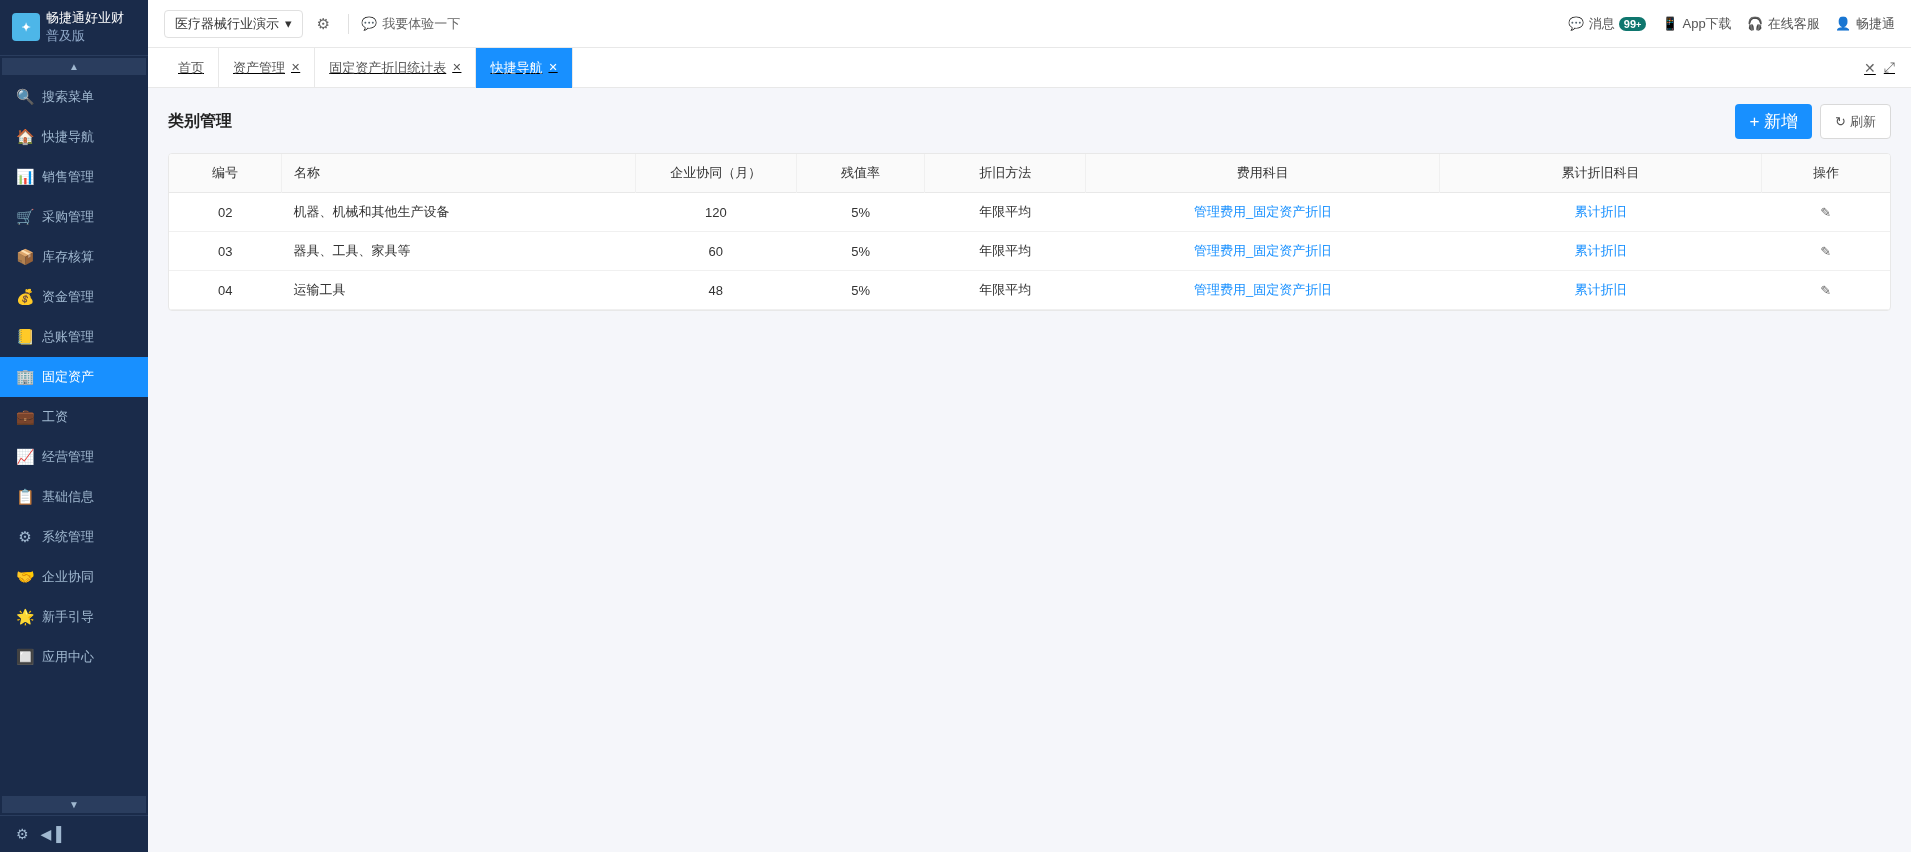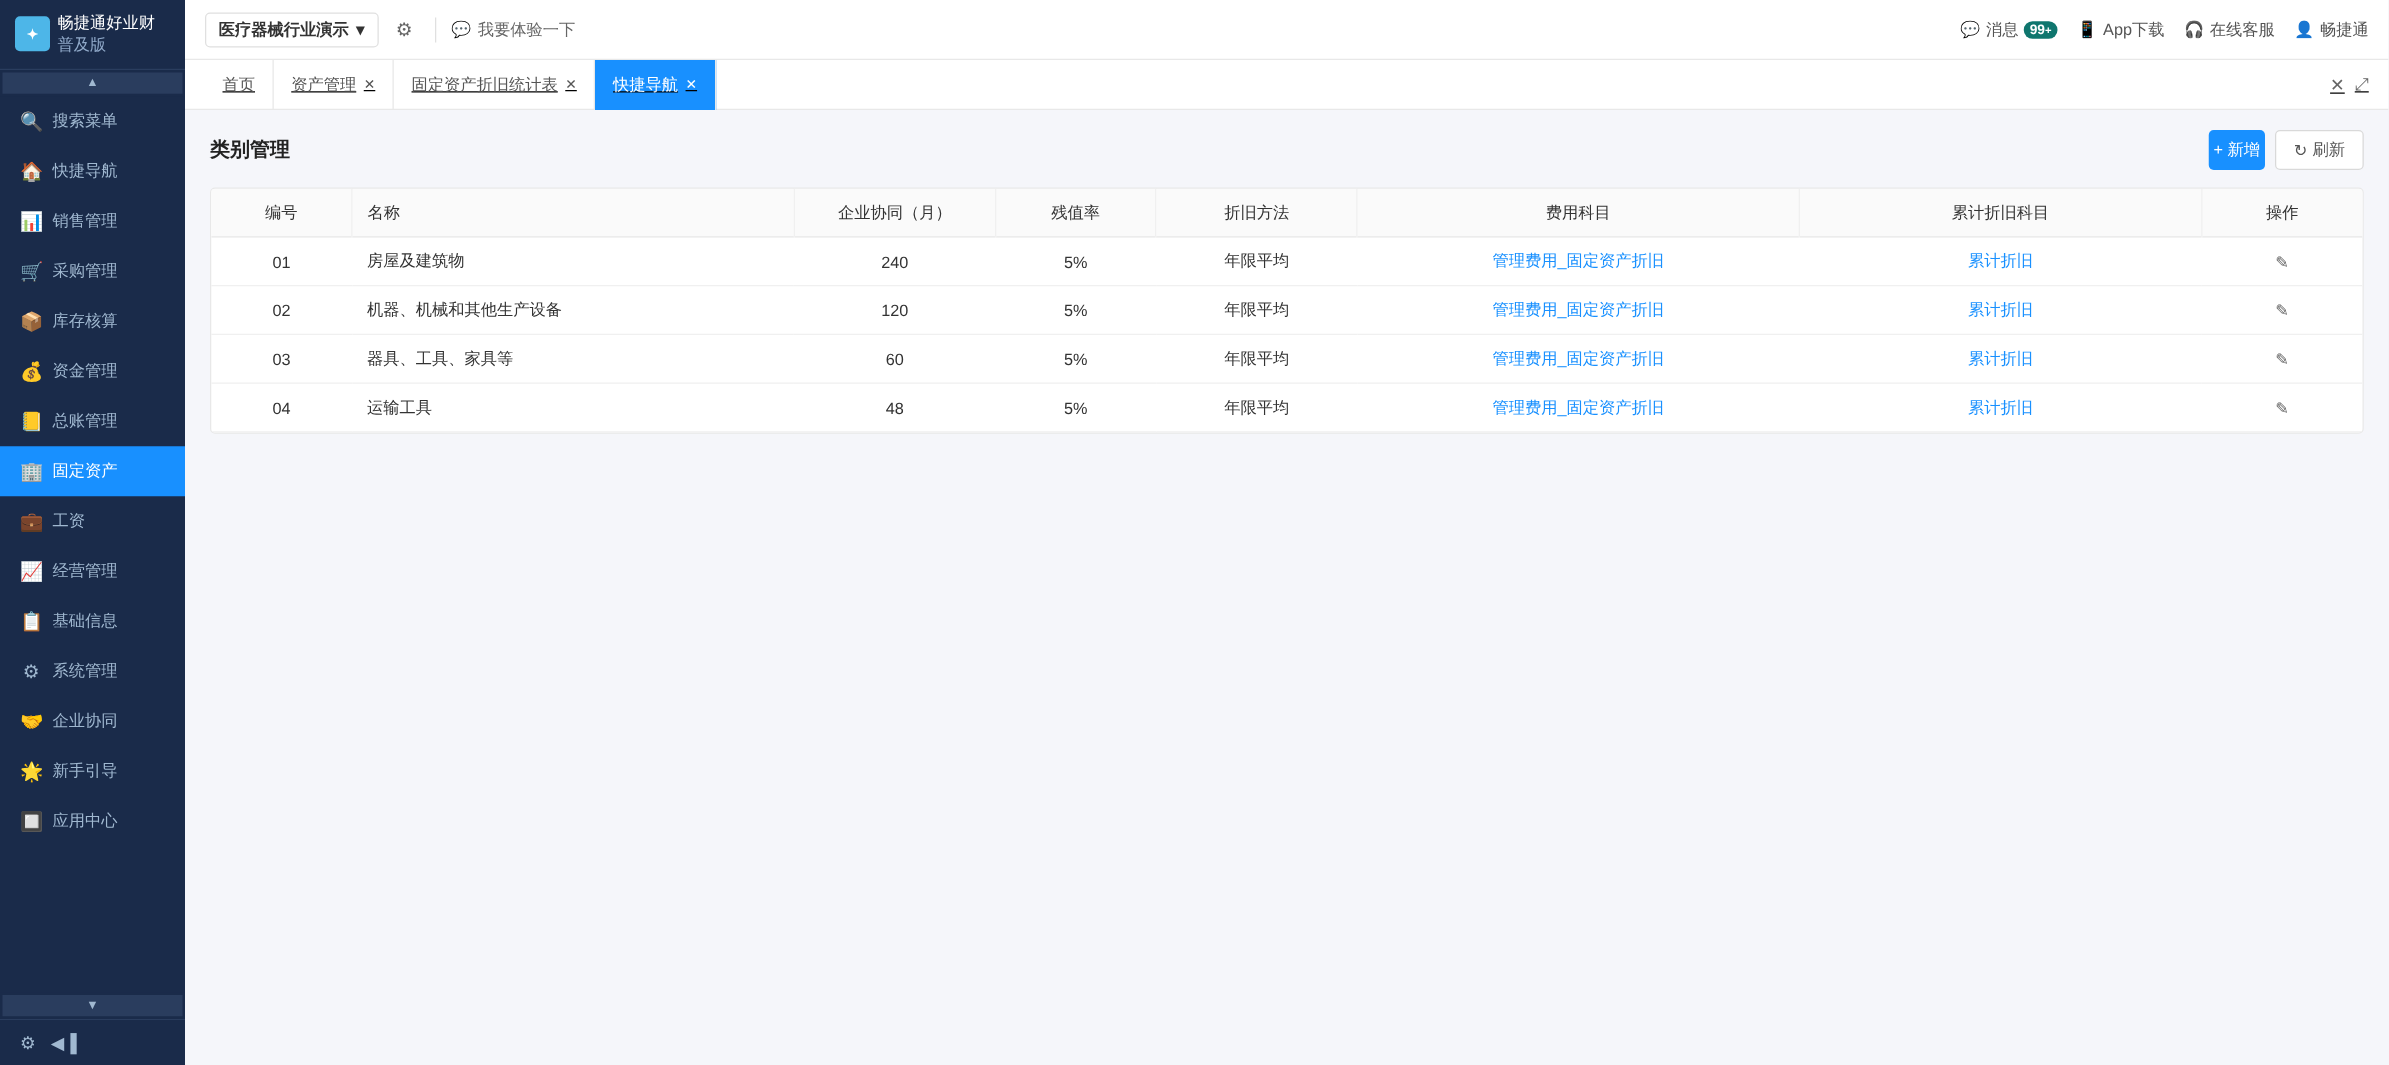--- a/index.html
+++ b/index.html
@@ -88,21 +88,20 @@
     .topbar-selector {
       display: flex;
       align-items: center;
       gap: 6px;
       padding: 4px 10px;
       border: 1px solid #e0e0e0;
       border-radius: 4px;
       cursor: pointer;
       font-size: 13px;
       color: #333;
-      font-weight: bold;
     }
     .topbar-gear {
       padding: 6px;
       cursor: pointer;
       color: #666;
       font-size: 15px;
     }
     .topbar-divider { flex: 1; }
     .topbar-trial {
       display: flex;
@@ -193,23 +192,23 @@
     }
     .page-actions {
       display: flex;
       gap: 8px;
     }
     .btn-primary {
       background: #1890ff;
       color: white;
       border: none;
       border-radius: 4px;
-      padding: 6px 4px;
-      cursor: pointer;
-      font-size: 13px;
+      padding: 6px 14px;
+      cursor: pointer;
+      font-size: 17px;
       display: flex; align-items: center; gap: 4px;
     }
     .btn-default {
       background: white;
       color: #555;
       border: 1px solid #d9d9d9;
       border-radius: 4px;
       padding: 6px 14px;
       cursor: pointer;
       font-size: 13px;
@@ -436,30 +435,20 @@
             <th class="col-name">名称</th>
             <th class="col-period">企业协同（月）</th>
             <th class="col-rate">残值率</th>
             <th class="col-method">折旧方法</th>
             <th class="col-expense">费用科目</th>
             <th class="col-accum">累计折旧科目</th>
             <th class="col-op">操作</th>
           </tr>
         </thead>
         <tbody id="table-body">
-        <tr>
-    <td class="col-no">01</td>
-    <td class="col-name name-col">房屋及建筑物</td>
-    <td class="col-period">240</td>
-    <td class="col-rate">5%</td>
-    <td class="col-method">年限平均</td>
-    <td class="col-expense link-col">管理费用_固定资产折旧</td>
-    <td class="col-accum link-col">累计折旧</td>
-    <td class="col-op edit-icon">✎</td>
-  </tr>
             <tr>
     <td class="col-no">02</td>
     <td class="col-name name-col">机器、机械和其他生产设备</td>
     <td class="col-period">120</td>
     <td class="col-rate">5%</td>
     <td class="col-method">年限平均</td>
     <td class="col-expense link-col">管理费用_固定资产折旧</td>
     <td class="col-accum link-col">累计折旧</td>
     <td class="col-op edit-icon">✎</td>
   </tr>

